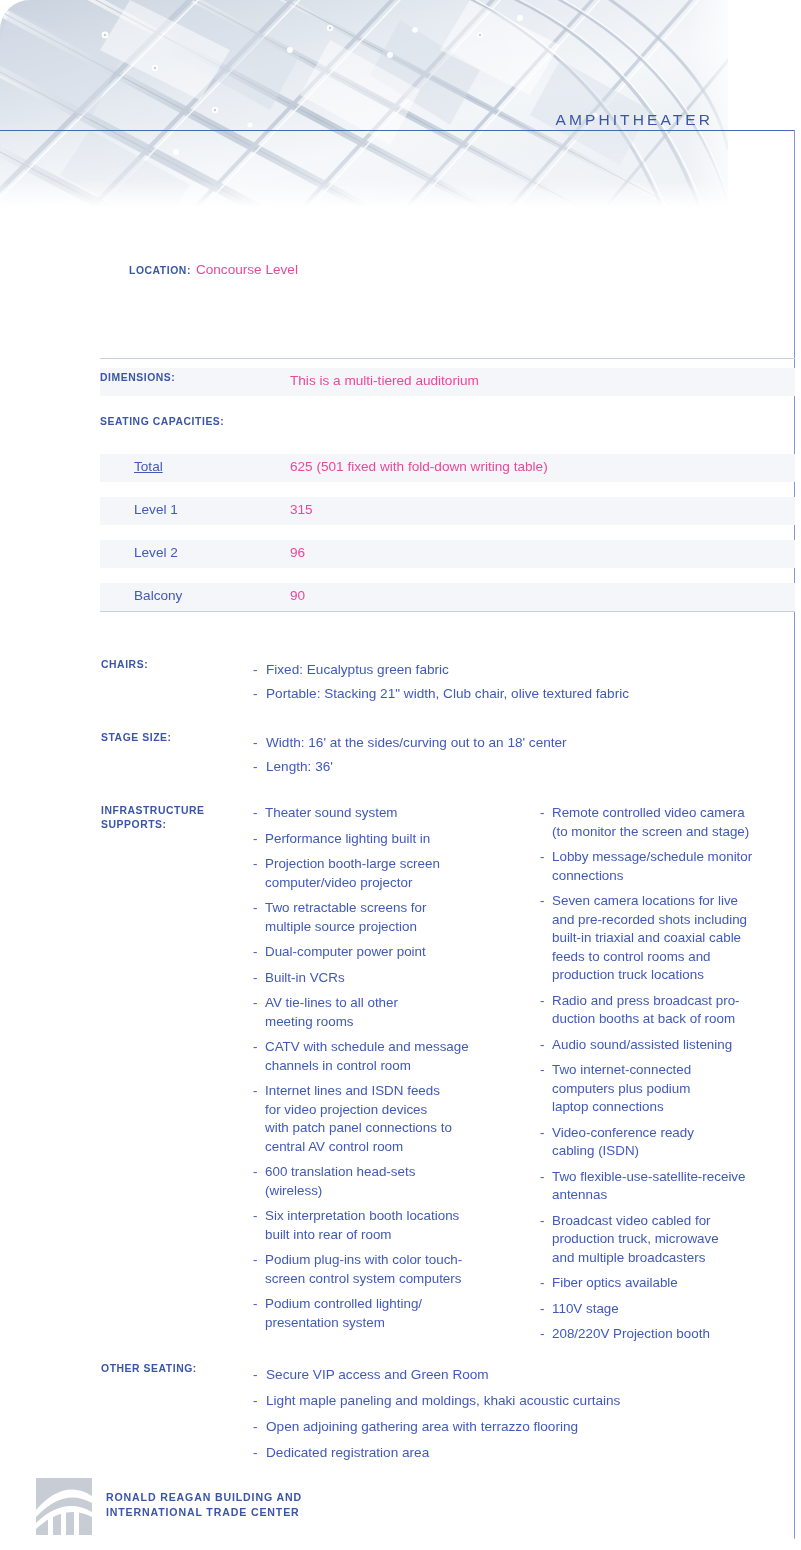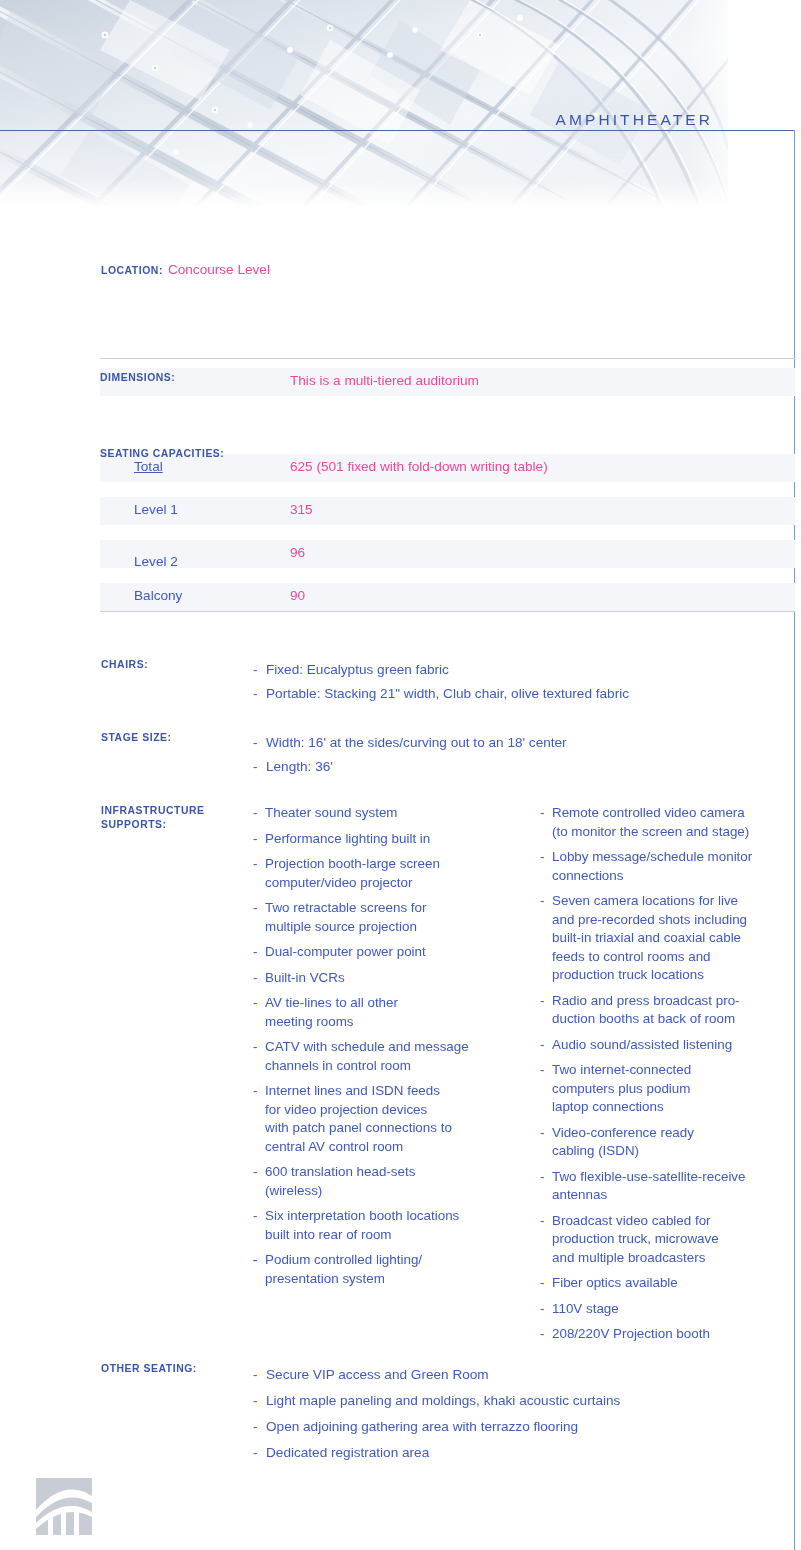--- a/index.html
+++ b/index.html
@@ -10,20 +10,21 @@
   body {
     font-family: "Liberation Sans", sans-serif;
     -webkit-font-smoothing: antialiased;
   }
   #page {
     position: relative;
     width: 801px;
     height: 1550px;
     overflow: hidden;
     background: #ffffff;
+    border-radius: 30px;
   }
 
   
   .header-photo {
     position: absolute;
     left: 0;
     top: 0;
     width: 728px;
     height: 207px;
     overflow: hidden;
@@ -71,21 +72,21 @@
     line-height: 19px;
   }
 
   
   .location-row {
     position: absolute;
     left: 101px;
     top: 260px;
     white-space: nowrap;
   }
-  .location-row .label { display: inline; }
+  .location-row .label { display: inline; margin-left: 28px; }
   .location-row .value { display: inline; margin-left: 5px; }
 
   
   .table-block {
     position: absolute;
     left: 100px;
     top: 358px;
     width: 695px;
   }
   .rule-top {
@@ -361,32 +362,32 @@
     <div class="band" style="top:10px;height:28px;"></div>
     <div class="band" style="top:96px;height:28px;"></div>
     <div class="band" style="top:139px;height:28px;"></div>
     <div class="band" style="top:182px;height:28px;"></div>
     <div class="band" style="top:225px;height:28px;"></div>
 
     <div class="trow" style="top:13px;">
       <span class="tlabel label">DIMENSIONS:</span><span class="tval value">This is a multi-tiered auditorium</span>
     </div>
 
-    <div class="trow" style="top:57px;margin-top:32px;">
+    <div class="trow" style="top:57px;">
       <span class="tlabel label">SEATING CAPACITIES:</span>
     </div>
 
     <div class="trow" style="top:99px;">
       <span class="tlabel cap-label" style="padding-left:34px;box-sizing:border-box;text-decoration:underline;">Total</span><span class="tval value">625 (501 fixed with fold-down writing table)</span>
     </div>
     <div class="trow" style="top:142px;">
       <span class="tlabel cap-label" style="padding-left:34px;box-sizing:border-box;">Level 1</span><span class="tval value">315</span>
     </div>
     <div class="trow" style="top:185px;">
-      <span class="tlabel cap-label" style="padding-left:34px;box-sizing:border-box;margin-top:9px;">Level 2</span><span class="tval value">96</span>
+      <span class="tlabel cap-label" style="padding-left:34px;box-sizing:border-box;">Level 2</span><span class="tval value">96</span>
     </div>
     <div class="trow" style="top:228px;">
       <span class="tlabel cap-label" style="padding-left:34px;box-sizing:border-box;">Balcony</span><span class="tval value">90</span>
     </div>
 
     <div class="rule-bottom"></div>
   </div>
 
   <div class="section" style="top:658px;">
     <div class="sec-label label">CHAIRS:</div>
@@ -415,21 +416,21 @@
         <div class="infra-item"><span class="dash">-</span><span>Performance lighting built in</span></div>
         <div class="infra-item"><span class="dash">-</span><span>Projection booth-large screen<br>computer/video projector</span></div>
         <div class="infra-item"><span class="dash">-</span><span>Two retractable screens for<br>multiple source projection</span></div>
         <div class="infra-item"><span class="dash">-</span><span>Dual-computer power point</span></div>
         <div class="infra-item"><span class="dash">-</span><span>Built-in VCRs</span></div>
         <div class="infra-item"><span class="dash">-</span><span>AV tie-lines to all other<br>meeting rooms</span></div>
         <div class="infra-item"><span class="dash">-</span><span>CATV with schedule and message<br>channels in control room</span></div>
         <div class="infra-item"><span class="dash">-</span><span>Internet lines and ISDN feeds<br>for video projection devices<br>with patch panel connections to<br>central AV control room</span></div>
         <div class="infra-item"><span class="dash">-</span><span>600 translation head-sets<br>(wireless)</span></div>
         <div class="infra-item"><span class="dash">-</span><span>Six interpretation booth locations<br>built into rear of room</span></div>
-        <div class="infra-item"><span class="dash">-</span></div>
+        <div class="infra-item"><span class="dash">-</span><span>Podium plug-ins with color touch-<br>screen control system computers</span></div>
         <div class="infra-item"><span class="dash">-</span><span>Podium controlled lighting/<br>presentation system</span></div>
       </div>
     <div class="infra-col right" id="infra-right">
         <div class="infra-item"><span class="dash">-</span><span>Remote controlled video camera<br>(to monitor the screen and stage)</span></div>
         <div class="infra-item"><span class="dash">-</span><span>Lobby message/schedule monitor<br>connections</span></div>
         <div class="infra-item"><span class="dash">-</span><span>Seven camera locations for live<br>and pre-recorded shots including<br>built-in triaxial and coaxial cable<br>feeds to control rooms and<br>production truck locations</span></div>
         <div class="infra-item"><span class="dash">-</span><span>Radio and press broadcast pro-<br>duction booths at back of room</span></div>
         <div class="infra-item"><span class="dash">-</span><span>Audio sound/assisted listening</span></div>
         <div class="infra-item"><span class="dash">-</span><span>Two internet-connected<br>computers plus podium<br>laptop connections</span></div>
         <div class="infra-item"><span class="dash">-</span><span>Video-conference ready<br>cabling (ISDN)</span></div>
@@ -461,15 +462,19 @@
 
         <path d="M 2 47 Q 30 20 58 36 L 58 41 Q 30 27 2 53 Z" fill="#ffffff"></path>
 
         <rect x="14" y="38" width="5" height="22" fill="#ffffff"></rect>
         <rect x="27" y="34" width="5" height="26" fill="#ffffff"></rect>
         <rect x="40" y="34" width="5" height="26" fill="#ffffff"></rect>
 
         <rect x="2" y="59" width="56" height="1.5" fill="#ffffff"></rect>
       </svg>
     </div>
+    <div class="footer-text">
+      <div>RONALD REAGAN BUILDING AND</div>
+      <div>INTERNATIONAL TRADE CENTER</div>
+    </div>
   </div>
 
 </div>
 
 </body></html>

